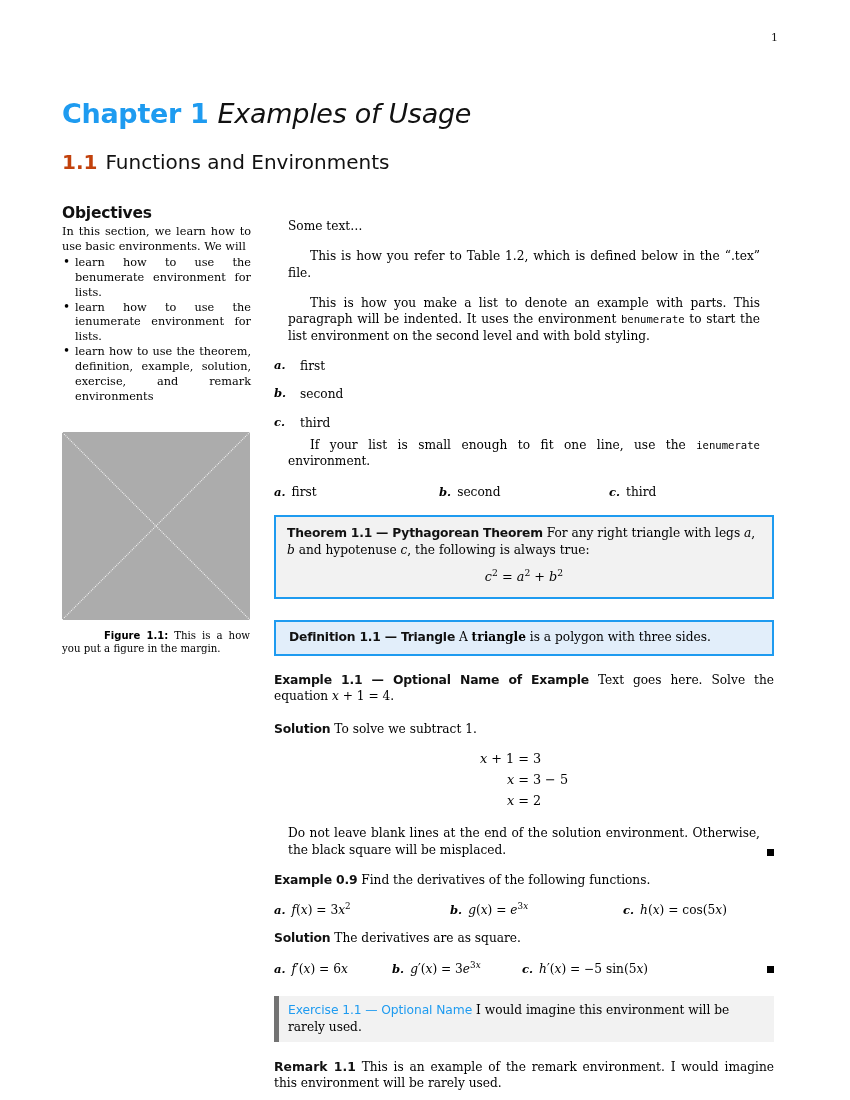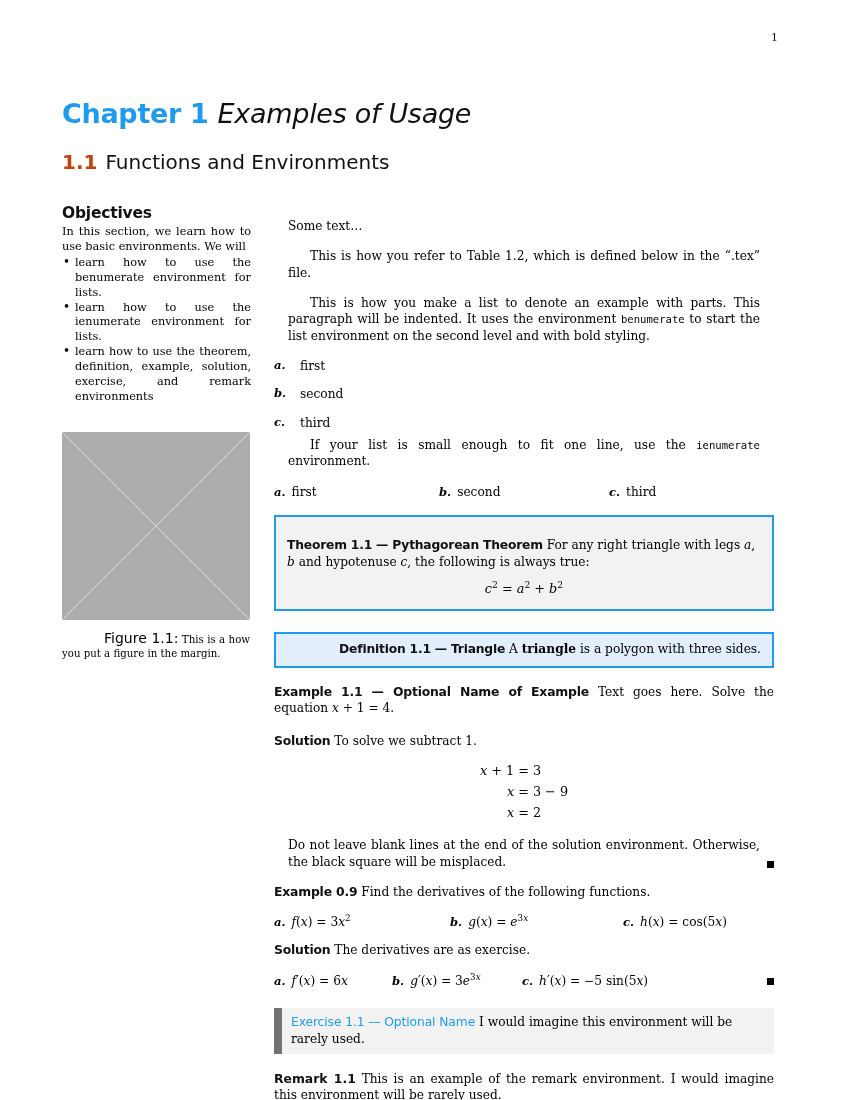--- a/index.html
+++ b/index.html
@@ -140,22 +140,22 @@
   }
   .figure-caption {
     margin-top: 9px;
     font-family: "DejaVu Serif", serif;
     font-size: 10.2px;
     line-height: 1.3;
     text-align: justify;
   }
   .figure-caption .figure-label {
     font-family: "DejaVu Sans", sans-serif;
-    font-weight: 400;
-    font-size: 14px;
+    font-weight: 700;
+    font-size: 10px;
     padding-left: 42px;
   }
 
   
   .main-column {
     position: absolute;
     left: 274px;
     top: 204px;
     width: 500px;
   }
@@ -216,31 +216,30 @@
     font-weight: 700;
     font-style: italic;
     font-size: 11.6px;
     margin-right: 6px;
   }
 
   
   .tcolorbox {
     border: 2px solid #1e9bf0;
     box-sizing: border-box;
-    padding: 20px 11px 9px 11px;
+    padding: 8px 11px 9px 11px;
   }
   .tcolorbox.theorem {
     background: #f2f2f2;
     margin-top: 15px;
   }
   .tcolorbox.definition {
     background: #e2eefa;
     margin-top: 21px;
-    padding: 7px 11px 8px 21px;
-    text-align: right;
+    padding: 7px 11px 8px 13px;
   }
   .box-title {
     font-family: "DejaVu Sans", sans-serif;
     font-weight: 700;
     font-size: 12.3px;
     color: #111111;
     letter-spacing: -0.2px;
   }
   .box-body {
     font-family: "DejaVu Serif", serif;
@@ -322,21 +321,21 @@
     font-weight: 700;
     font-style: italic;
     font-size: 11.6px;
     margin-right: 6px;
   }
 
   
   .exercise-box {
     margin-top: 20px;
     background: #f2f2f2;
-    border-left: 8px solid #737373;
+    border-left: 5px solid #737373;
     padding: 6px 10px 7px 9px;
     box-sizing: border-box;
   }
   .exercise-title {
     font-family: "DejaVu Sans", sans-serif;
     font-weight: 400;
     font-size: 12.3px;
     color: #1e9bf0;
     letter-spacing: -0.1px;
   }
@@ -464,21 +463,21 @@
       <table>
         <tbody>
             <tr>
           <td class="lhs"><span class="mvar">x</span> + 1</td>
           <td class="rel">=</td>
           <td class="rhs">3</td>
         </tr>
         <tr>
           <td class="lhs"><span class="mvar">x</span></td>
           <td class="rel">=</td>
-          <td class="rhs">3 − 9</td>
+          <td class="rhs">3 − 5</td>
         </tr>
         <tr>
           <td class="lhs"><span class="mvar">x</span></td>
           <td class="rel">=</td>
           <td class="rhs">2</td>
         </tr>
       </tbody>
         </table>
     </div>
   </div>
@@ -500,21 +499,21 @@
         <span class="item-marker">b.</span><span><span class="mvar">g</span>(<span class="mvar">x</span>) = <span class="mvar">e</span><sup>3<span class="mvar">x</span></sup></span>
       </span><span class="part">
         <span class="item-marker">c.</span><span><span class="mvar">h</span>(<span class="mvar">x</span>) = cos(5<span class="mvar">x</span>)</span>
       </span>
     </div>
   </div>
 
   <div class="env-block qed-row" style="margin-top:13px;">
     <div class="env-text">
       <span class="env-title">Solution</span>
-      <span>The derivatives are as exercise.</span>
+      <span>The derivatives are as square.</span>
     </div>
     <div class="parts-row">
       <span class="part" style="width:118px;">
         <span class="item-marker">a.</span><span><span class="mvar">f</span>′(<span class="mvar">x</span>) = 6<span class="mvar">x</span></span>
       </span><span class="part" style="width:130px;">
         <span class="item-marker">b.</span><span><span class="mvar">g</span>′(<span class="mvar">x</span>) = 3<span class="mvar">e</span><sup>3<span class="mvar">x</span></sup></span>
       </span><span class="part">
         <span class="item-marker">c.</span><span><span class="mvar">h</span>′(<span class="mvar">x</span>) = −5 sin(5<span class="mvar">x</span>)</span>
       </span>
     </div>

